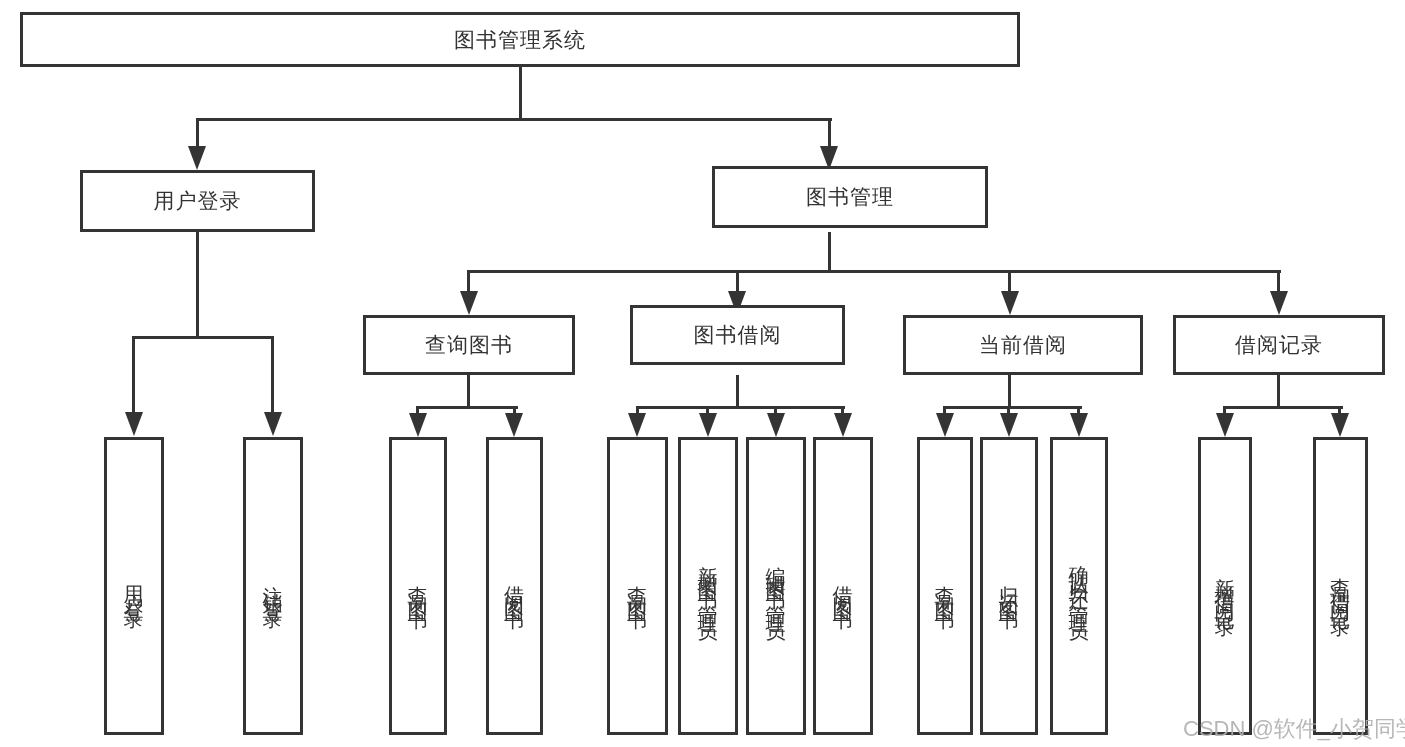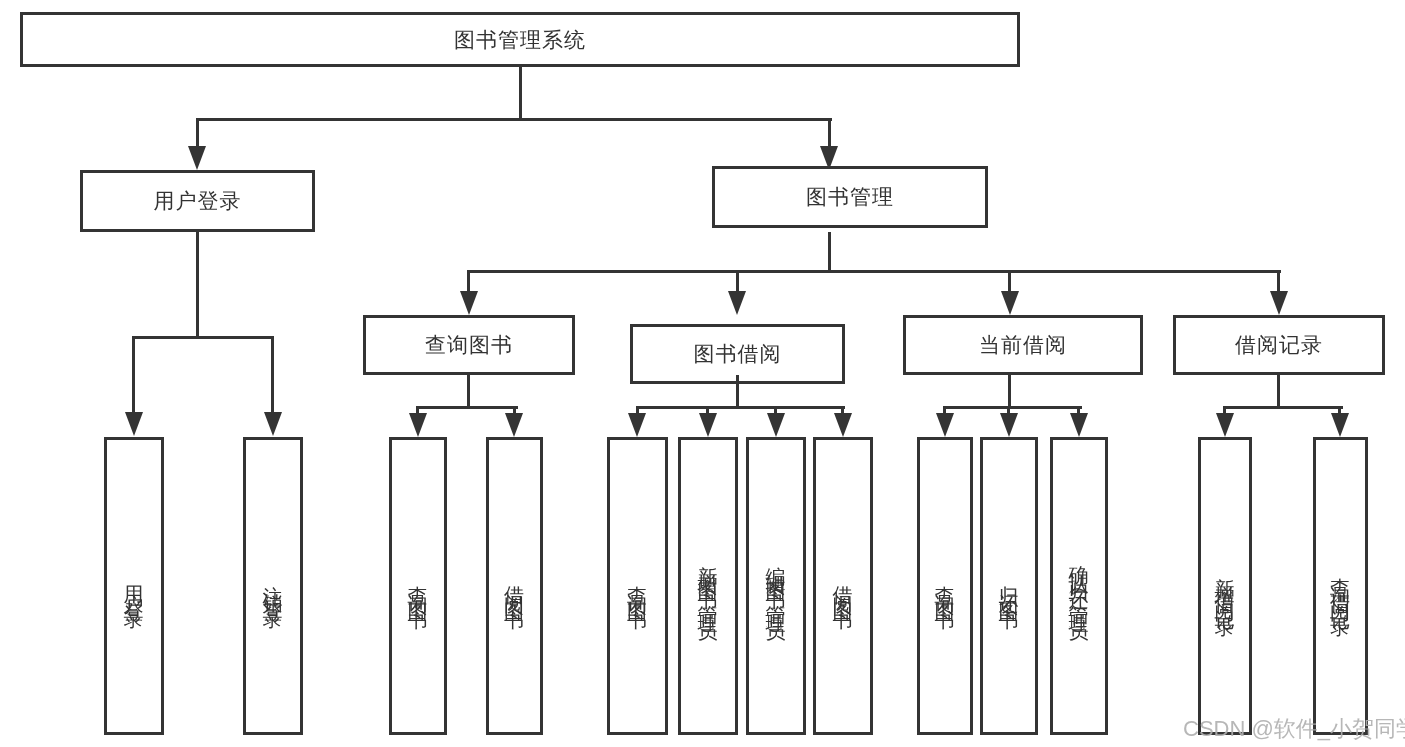--- a/index.html
+++ b/index.html
@@ -76,21 +76,21 @@
   <div class="line" style="left:736px;top:270px;width:3px;height:24px"></div>
   <div class="arrow" style="left:728px;top:291px"></div>
   <div class="line" style="left:1008px;top:270px;width:3px;height:24px"></div>
   <div class="arrow" style="left:1001px;top:291px"></div>
   <div class="line" style="left:1277px;top:270px;width:3px;height:24px"></div>
   <div class="arrow" style="left:1270px;top:291px"></div>
 
   <div class="box h" style="left:363px;top:315px;width:212px;height:60px">
     <span>查询图书</span>
   </div>
-  <div class="box h" style="left:630px;top:324px;width:215px;height:60px">
+  <div class="box h" style="left:630px;top:305px;width:215px;height:60px">
     <span>图书借阅</span>
   </div>
   <div class="box h" style="left:903px;top:315px;width:240px;height:60px">
     <span>当前借阅</span>
   </div>
   <div class="box h" style="left:1173px;top:315px;width:212px;height:60px">
     <span>借阅记录</span>
   </div>
 
   <div class="line" style="left:467px;top:375px;width:3px;height:33px"></div>

